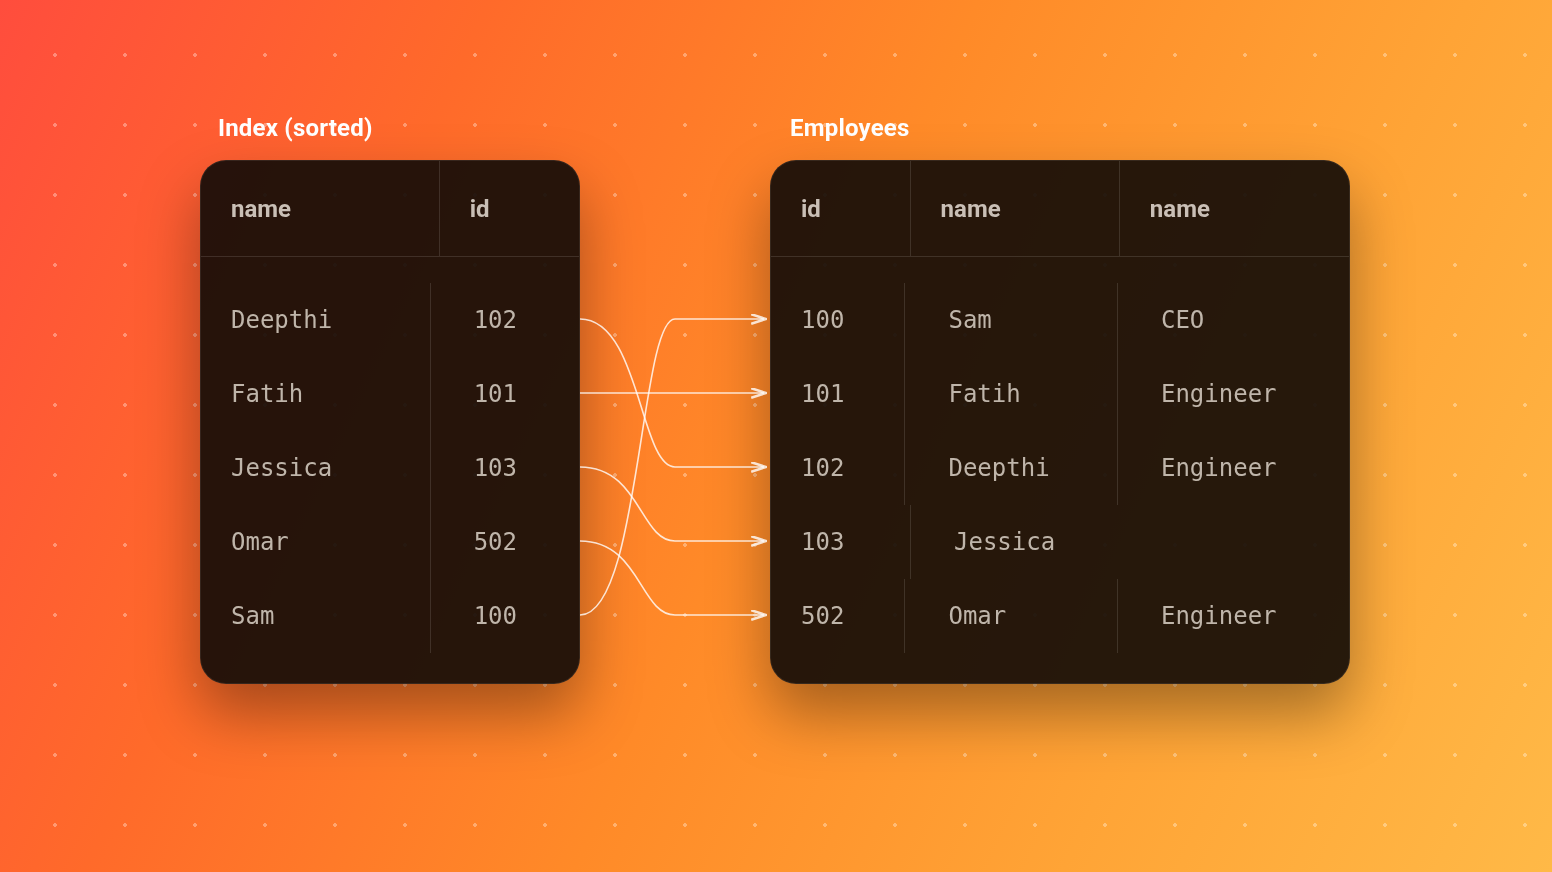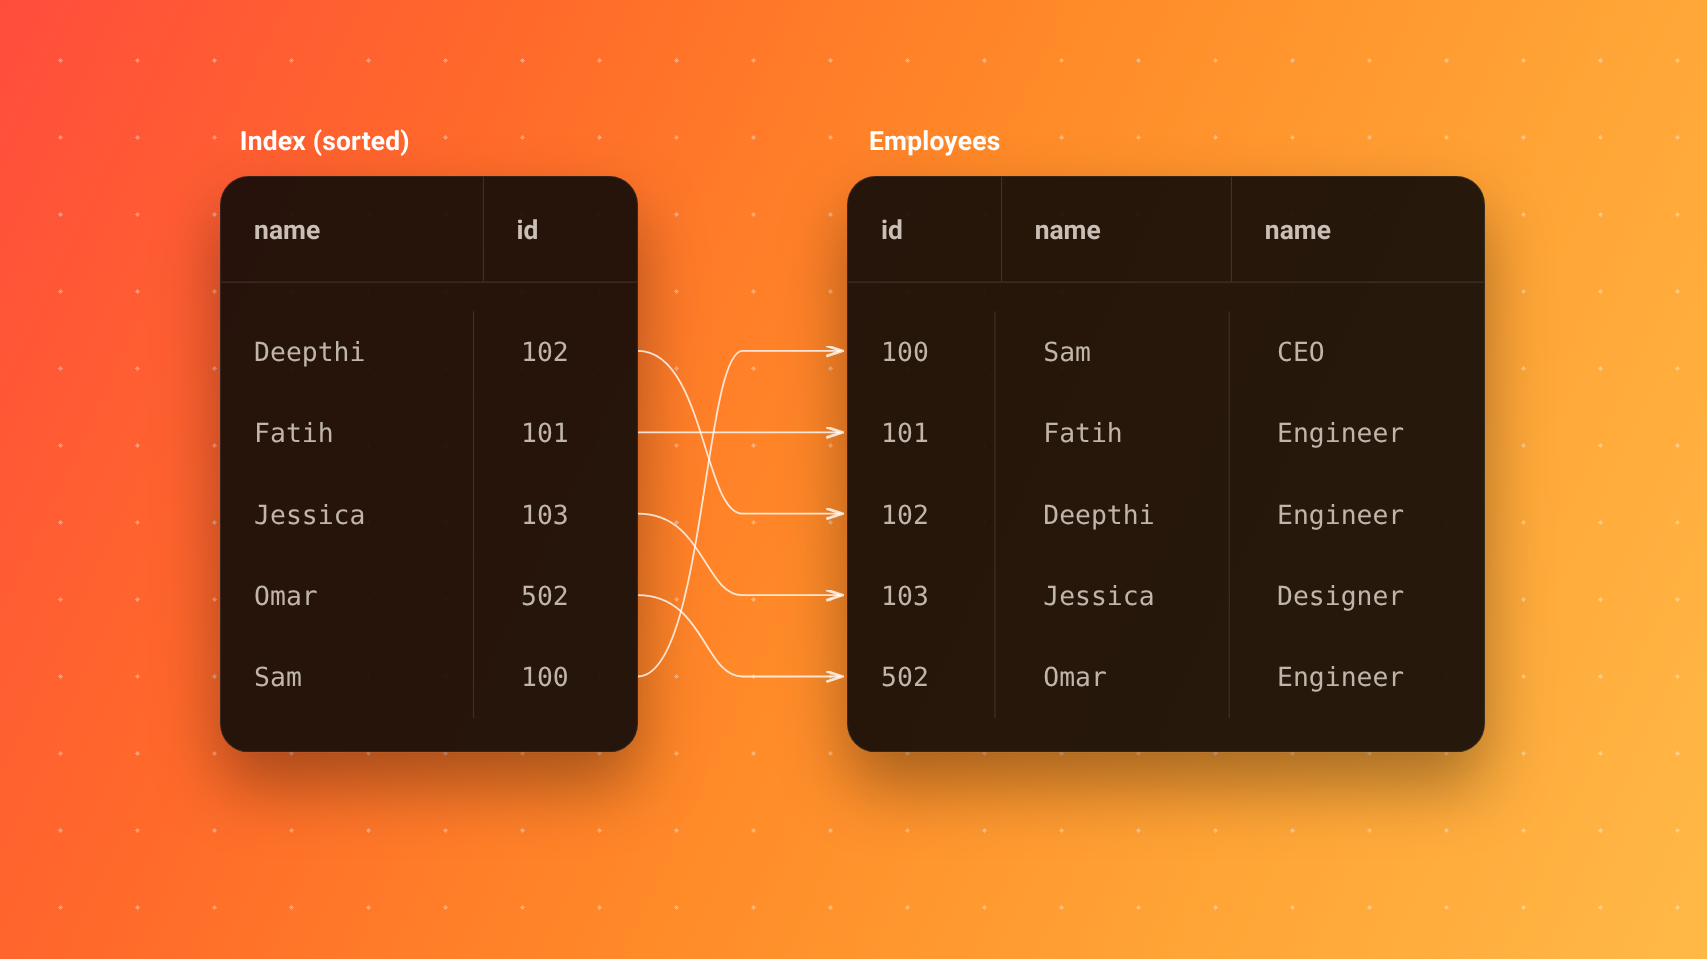--- a/index.html
+++ b/index.html
@@ -130,21 +130,20 @@
         <div class="td c3">Engineer</div>
       </div>
       <div class="tr">
         <div class="td c1">102</div>
         <div class="td c2">Deepthi</div>
         <div class="td c3">Engineer</div>
       </div>
       <div class="tr">
         <div class="td c1">103</div>
         <div class="td c2">Jessica</div>
-        <div class="td c3">Designer</div>
       </div>
       <div class="tr">
         <div class="td c1">502</div>
         <div class="td c2">Omar</div>
         <div class="td c3">Engineer</div>
       </div>
     </div>
   </div>
 
   <svg class="connectors">

